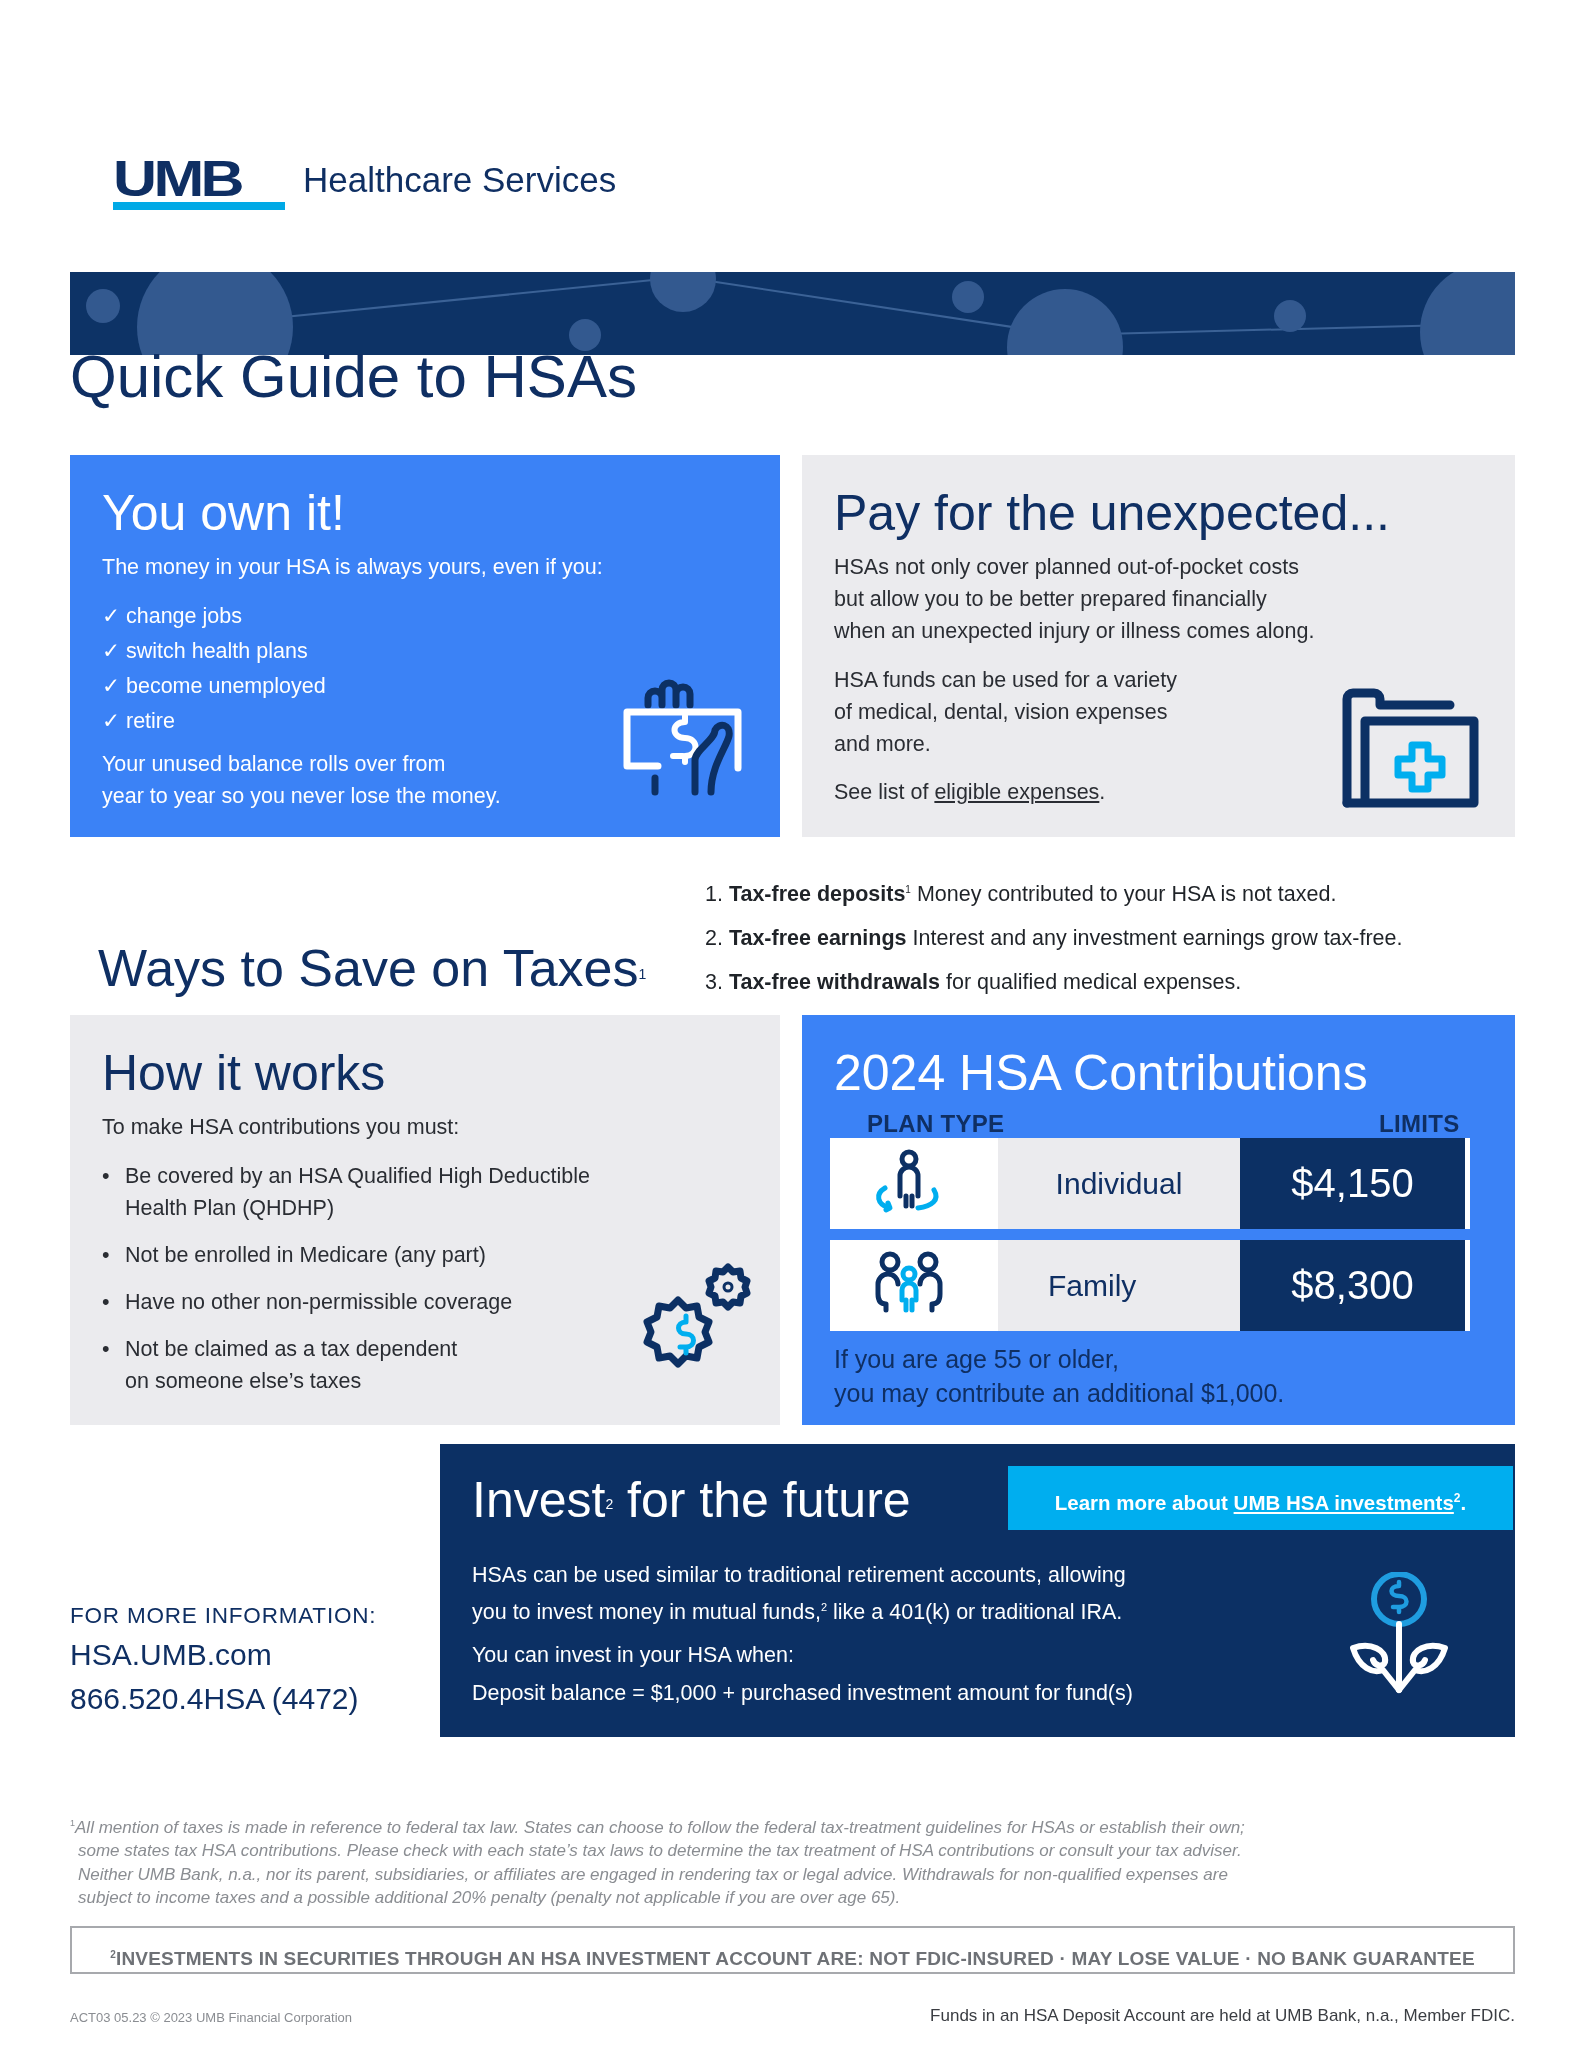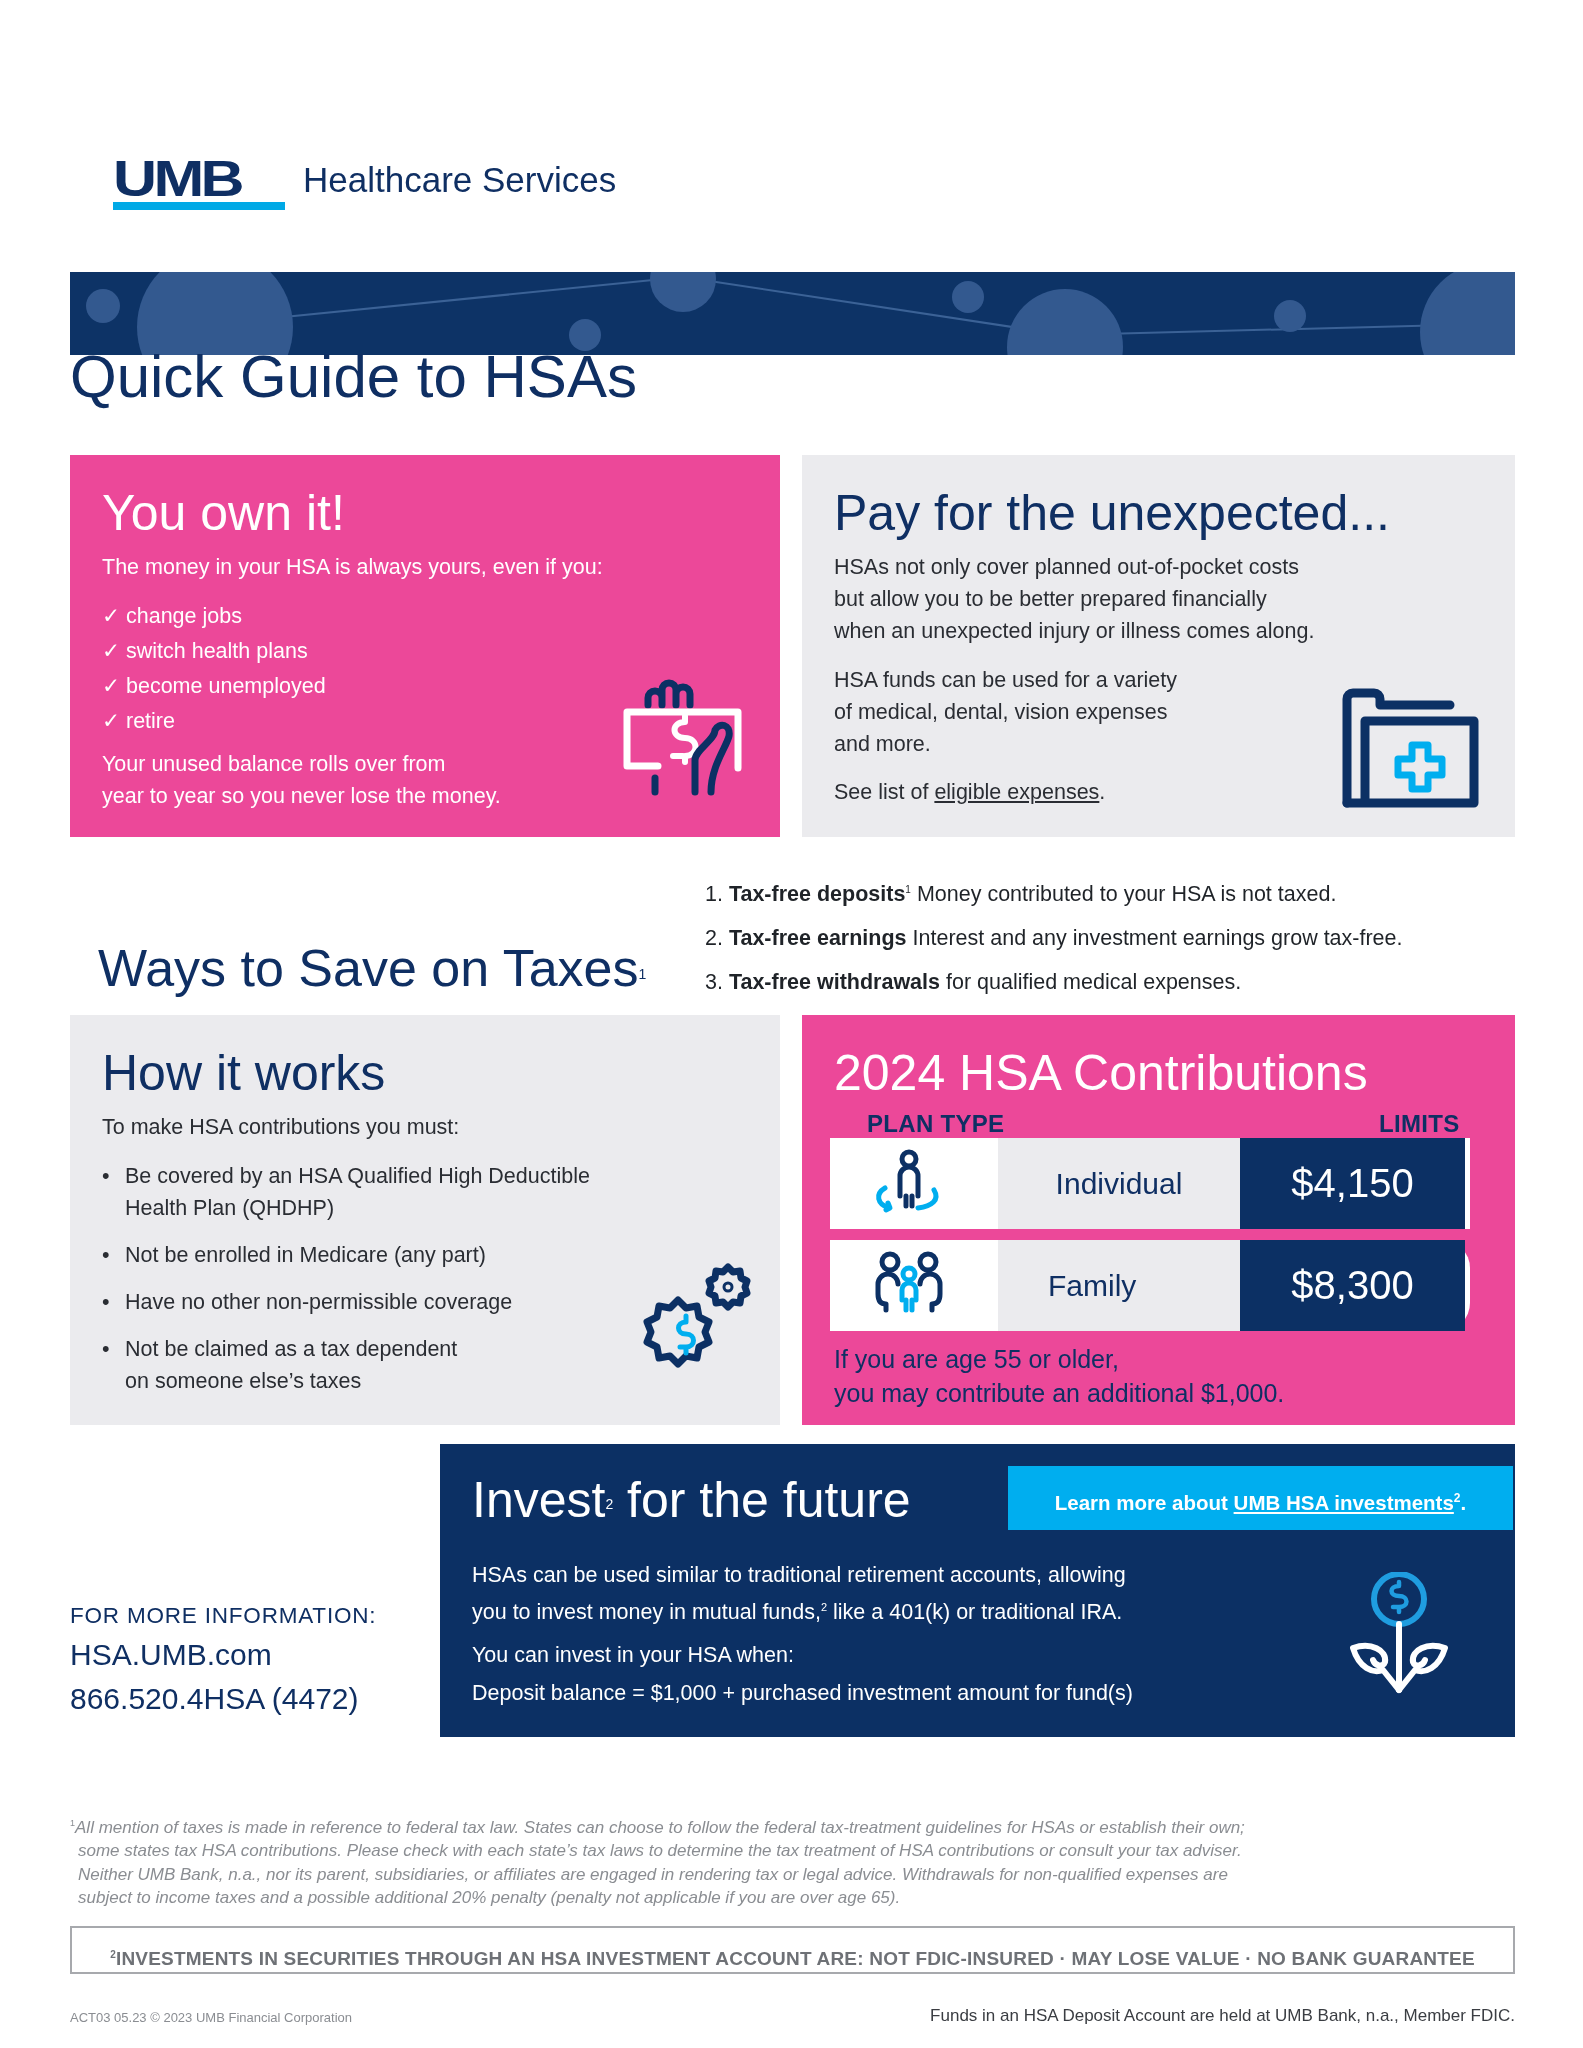--- a/index.html
+++ b/index.html
@@ -14,21 +14,21 @@
               font-size:50px; line-height:46px; letter-spacing:-3px; color:#0f2f63; transform:scaleX(1.22); transform-origin:left top; }
   .umb-bar { position:absolute; left:0; top:46px; width:172px; height:8px; background:#00a9e6; }
   .hc-name { position:absolute; left:190px; top:4px; font-size:35px; line-height:40px; color:#0f2f63; white-space:nowrap; font-weight:500; }
   
   .banner { left:70px; top:228px; width:1445px; height:83px; background:#0d3366; overflow:hidden; }
   .banner svg { position:absolute; left:0; top:0; }
   
   .page-title { left:70px; top:340px; font-size:60px; line-height:74px; color:#0f2f63; font-weight:300; white-space:nowrap; }
   
   .card { position:absolute; box-sizing:border-box; }
-  .card-blue { background:#ec4899; color:#ffffff; }
+  .card-blue { background:#3b82f6; color:#ffffff; }
   .card-grey { background:#ebebee; color:#2a2d33; }
   .card-navy { background:#0c3064; color:#ffffff; }
   .card h2 { margin:0; font-weight:300; font-size:50px; line-height:60px; white-space:nowrap; }
   .card p { margin:0; }
   .body-text { font-size:21.5px; line-height:32px; }
   .checklist { list-style:none; margin:0; padding:0; }
   .checklist li { font-size:21.5px; line-height:35px; white-space:nowrap; }
   .bullets { list-style:none; margin:0; padding:0; }
   .bullets li { position:relative; padding-left:23px; font-size:21.5px; line-height:32px; margin-bottom:15px; }
   .bullets li::before { content:"•"; position:absolute; left:0; top:0; }
@@ -189,21 +189,21 @@
         <path d="M70 58 V38 a9 9 0 0 1 18 0 V58 M76 58 v10 M82 58 v10" stroke="#0c3064" stroke-width="5"></path>
         <path d="M55 50 c-10 6 -8 16 4 20 M56 72 l4 -2 l-2 -5" stroke="#00aeef" stroke-width="5"></path>
         <path d="M88 70 c14 -2 22 -8 16 -18" stroke="#00aeef" stroke-width="5"></path>
       </g>
     </svg>
   </div>
   <div class="c-label">Individual</div>
   <div class="c-val">$4,150</div>
 </div>
 
-<div class="crow" style="top:1240px;border-radius:28px;">
+<div class="crow" style="top:1240px;">
   <div class="c-icon">
     <svg width="168" height="91" viewBox="0 0 168 91">
       <g fill="none" stroke-linecap="round" stroke-linejoin="round" stroke-width="5">
         <circle cx="60" cy="22" r="8" stroke="#0c3064"></circle>
         <circle cx="98" cy="22" r="8" stroke="#0c3064"></circle>
         <path d="M56 70 V64 c-6 0 -8 -4 -8 -10 V44 a10 10 0 0 1 20 0" stroke="#0c3064"></path>
         <path d="M102 70 V64 c6 0 8 -4 8 -10 V44 a10 10 0 0 0 -20 0" stroke="#0c3064"></path>
         <circle cx="79" cy="34" r="6" stroke="#00aeef"></circle>
         <path d="M72 60 V50 a7 7 0 0 1 14 0 V60 M76 60 v10 M82 60 v10" stroke="#00aeef"></path>
       </g>

